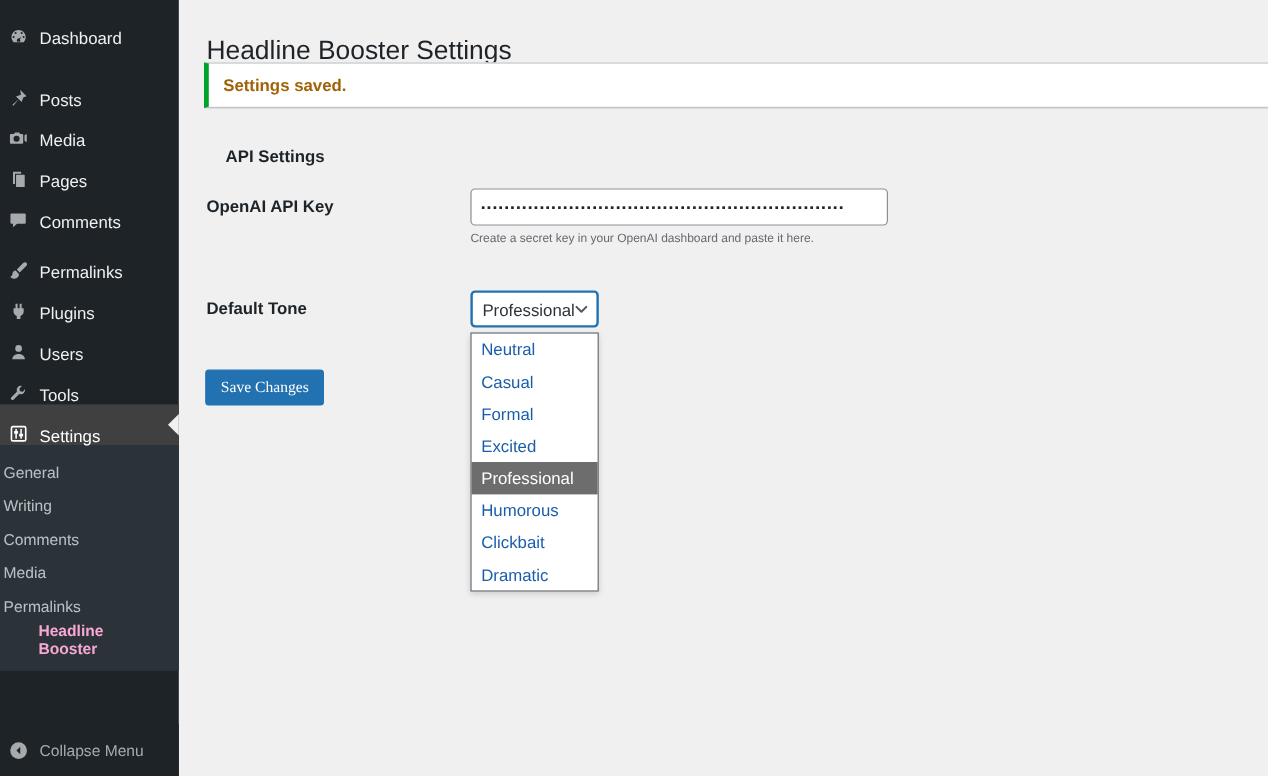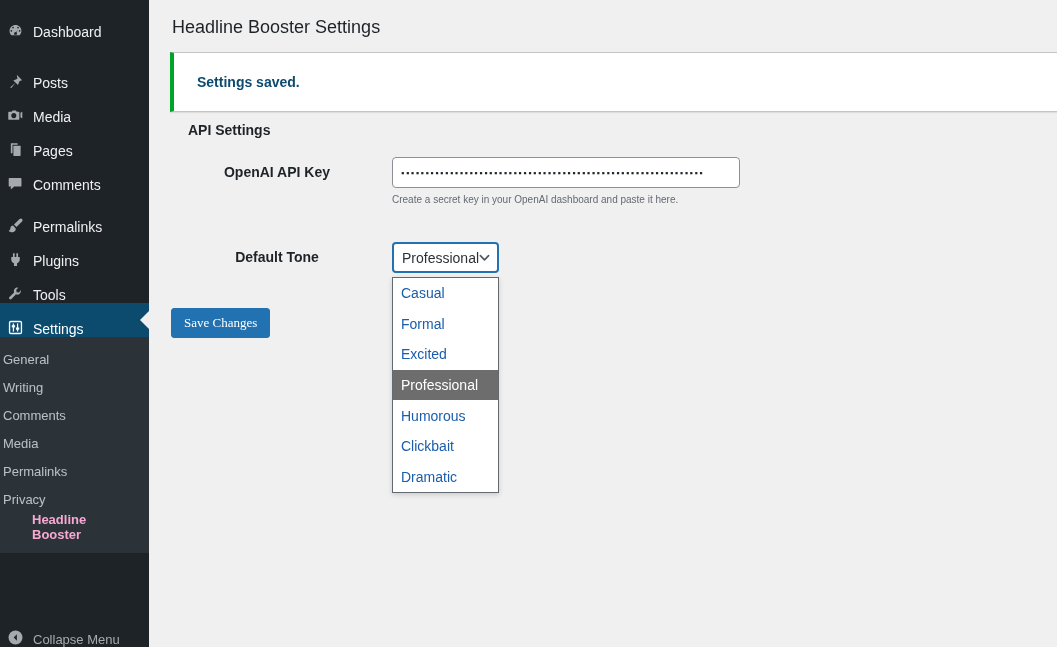--- a/index.html
+++ b/index.html
@@ -11,43 +11,43 @@
   
   #sidebar{position:absolute;left:0;top:0;width:149px;height:647px;background:#1d2327;}
   .nav{padding-top:6px;}
   .mi{position:relative;display:flex;align-items:flex-end;height:34px;padding-left:5px;
       color:#f0f0f1;font-size:14px;cursor:pointer;}
   .mi .ic{width:20px;height:20px;display:flex;align-items:center;justify-content:center;
       color:#a7aaad;flex:0 0 20px;margin-right:8px;}
   .mi .ic svg{width:17px;height:17px;display:block;}
   .sep1{height:17px;}
   .sep2{height:8px;}
-  .mi.active{background:#0c4a6e;color:#fff;}
+  .mi.active{background:#404040;color:#fff;}
   .mi.active .ic{color:#fff;}
   .mi.active .arrow{
     position:absolute;right:0;top:50%;transform:translateY(-50%);
     width:0;height:0;border:9px solid transparent;border-right-color:#f0f0f1;border-left-width:0;
   }
   .submenu{background:#2c3338;padding:8px 17px 12px 0;}
   .smi{display:flex;align-items:center;height:28px;padding-left:3px;
        color:rgba(240,246,252,.72);font-size:13px;cursor:pointer;}
   .smi.current{color:#f9a8d4;font-weight:bold;margin-left:29px;}
   .collapse{position:absolute;bottom:0;left:0;width:149px;height:44px;display:flex;
-       align-items:flex-end;padding-left:5px;color:#a7aaad;font-size:13px;cursor:pointer;background:#1d2327;}
+       align-items:center;padding-left:5px;color:#a7aaad;font-size:13px;cursor:pointer;background:#1d2327;}
   .collapse .ic{width:20px;height:20px;margin-right:8px;display:flex;align-items:center;justify-content:center;}
   
   #main{position:absolute;left:149px;top:0;right:0;bottom:0;}
-  h1{position:absolute;left:23px;top:16px;margin:0;font-size:18px;font-weight:400;
+  h1{position:absolute;left:23px;top:28px;margin:0;font-size:22px;font-weight:400;
      color:#1d2327;line-height:1.3;}
   .notice{position:absolute;left:21px;top:52px;right:-2px;background:#fff;
      border:1px solid #c3c4c7;border-left:4px solid #00a32a;
      box-shadow:0 1px 1px rgba(0,0,0,.08);padding:10px 12px;}
-  .notice p{margin:11px;font-size:14px;font-weight:bold;color:#0c4a6e;}
+  .notice p{margin:0;font-size:14px;font-weight:bold;color:#a16207;}
   h2{position:absolute;left:23px;top:106px;margin:16px;font-size:14px;font-weight:bold;color:#1d2327;}
-  .flabel{position:absolute;left:23px;width:210px;font-size:14px;font-weight:bold;color:#1d2327;text-align:center;}
+  .flabel{position:absolute;left:23px;width:210px;font-size:14px;font-weight:bold;color:#1d2327;}
   .l1{top:164px;}
   .l2{top:249px;}
   .textinput{position:absolute;left:243px;top:157px;width:348px;height:31px;background:#fff;
      border:1px solid #8c8f94;border-radius:4px;display:flex;align-items:center;
      padding:0 8px;overflow:hidden;}
   .mask{font-size:9px;letter-spacing:1.7px;color:#1d2327;white-space:nowrap;overflow:hidden;}
   .help{position:absolute;left:243px;top:194px;margin:0;font-size:10px;color:#646970;}
   .select{position:absolute;left:243px;top:242px;width:107px;height:31px;background:#fff;
      border:2px solid #2271b1;border-radius:4px;display:flex;align-items:center;
      justify-content:space-between;padding:0 7px 0 8px;font-size:14px;color:#2c3338;cursor:pointer;}
@@ -131,20 +131,29 @@
 
       <div class="mi">
         <span class="ic">
           <svg viewBox="0 0 20 20" fill="currentColor">
               <path d="M7 2.5v4.5H5v3c0 2.1 1.3 3.8 3.2 4.5v3h3.6v-3c1.9-.7 3.2-2.4 3.2-4.5V7h-2V2.5h-2V7H9V2.5z"></path>
             </svg>
         </span>
         <span class="lbl">Plugins</span>
       </div>
 
+      <div class="mi">
+        <span class="ic">
+          <svg viewBox="0 0 20 20" fill="currentColor">
+              <circle cx="10" cy="6.3" r="3.3"></circle>
+              <path d="M3.8 17c0-3.1 2.8-5.2 6.2-5.2s6.2 2.1 6.2 5.2z"></path>
+            </svg>
+        </span>
+        <span class="lbl">Users</span>
+      </div>
 
       <div class="mi">
         <span class="ic">
           <svg viewBox="0 0 20 20" fill="currentColor">
               <path d="M16.2 6a4.2 4.2 0 0 1-5.6 5l-5.4 5.4a1.6 1.6 0 0 1-2.3-2.3L8.3 8.7a4.2 4.2 0 0 1 5-5.6L10.9 5.5l.4 2.9 2.9.4z"></path>
             </svg>
         </span>
         <span class="lbl">Tools</span>
       </div>
 
@@ -162,21 +171,20 @@
         <span class="arrow"></span>
       </div>
     </div>
 
     <div class="submenu">
       <div class="smi">General</div>
       <div class="smi">Writing</div>
       <div class="smi">Comments</div>
       <div class="smi">Media</div>
       <div class="smi">Permalinks</div>
-      <div class="smi">Privacy</div>
       <div class="smi current">Headline Booster</div>
     </div>
 
     <div class="collapse">
       <span class="ic">
         <svg viewBox="0 0 20 20" width="17" height="17">
             <circle cx="10" cy="10" r="8.2" fill="#a7aaad"></circle>
             <path d="M11.6 6.3 7.9 10l3.7 3.7z" fill="#1d2327"></path>
           </svg>
       </span>
@@ -205,20 +213,21 @@
       <span style="display:flex;align-items:center;">
         <svg width="11" height="8" viewBox="0 0 12 8">
             <path d="M1.5 1.5 6 6l4.5-4.5" fill="none" stroke="#50575e" stroke-width="1.8" stroke-linecap="round" stroke-linejoin="round"></path>
           </svg>
       </span>
     </div>
 
     <button class="savebtn">Save Changes</button>
 
     <div class="dropdown">
+      <div class="opt">Neutral</div>
       <div class="opt">Casual</div>
       <div class="opt">Formal</div>
       <div class="opt">Excited</div>
       <div class="opt selected">Professional</div>
       <div class="opt">Humorous</div>
       <div class="opt">Clickbait</div>
       <div class="opt">Dramatic</div>
     </div>
   </main>
 

